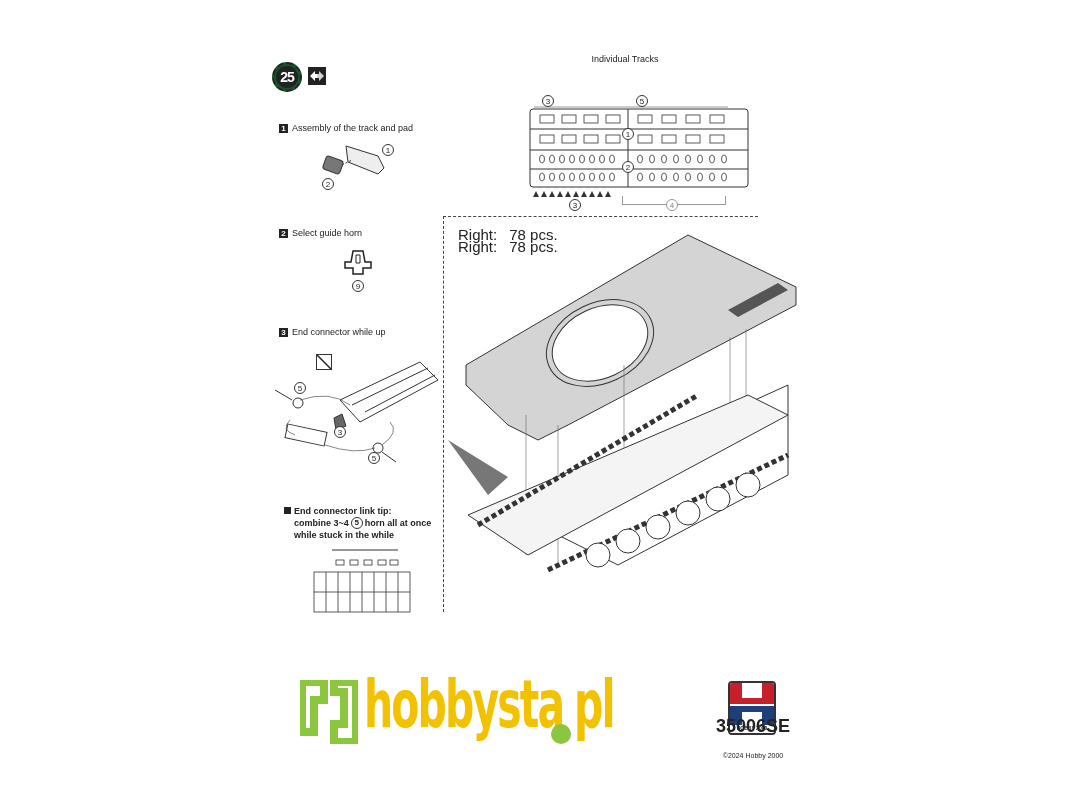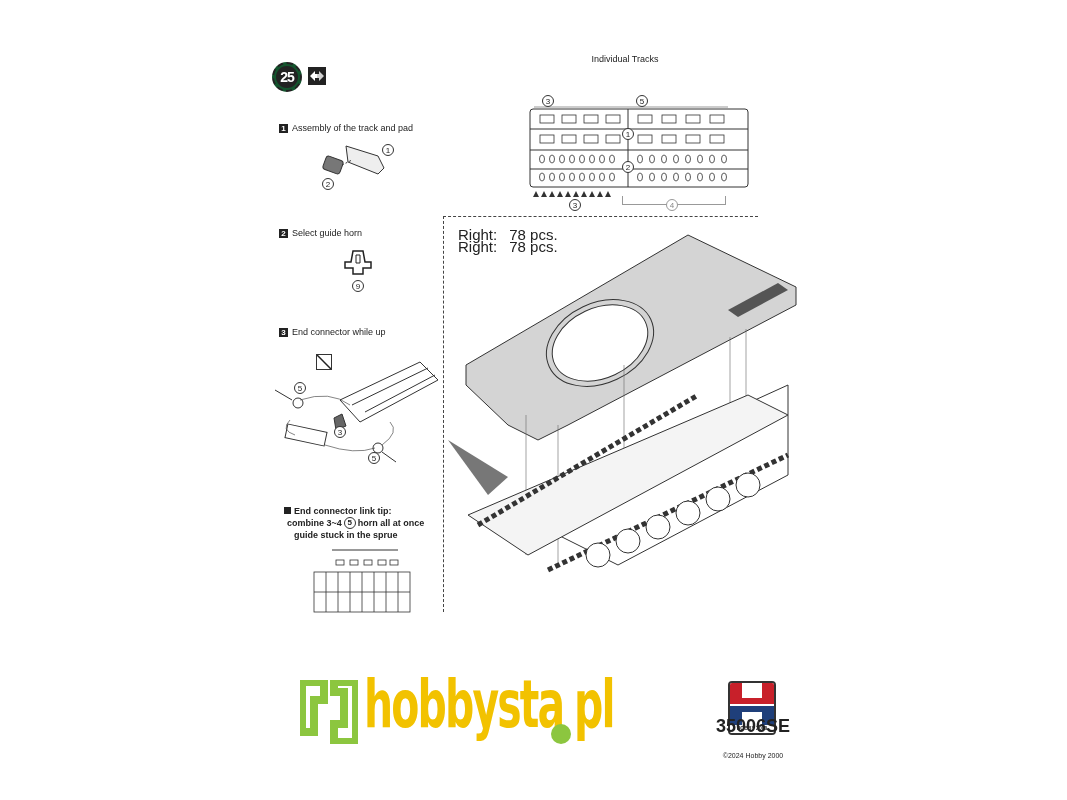--- a/index.html
+++ b/index.html
@@ -91,26 +91,26 @@
   <div class="abs partlabel" style="left:24px;top:22px;">5</div>
   <div class="abs partlabel" style="left:64px;top:66px;">3</div>
   <div class="abs partlabel" style="left:98px;top:92px;">5</div>
 </div>
 
 <div class="abs tip-lines" style="left:284px;top:505px;font-weight:bold;">
   <div style="display:flex;align-items:center;gap:4px;">
     <span class="abs" style="left:0;top:2px;width:7px;height:7px;background:#222;"></span>
     <span style="margin-left:10px;">End connector link tip:</span>
   </div>
-  <div style="margin-left:3px;display:flex;align-items:center;gap:2px;">
+  <div style="margin-left:10px;display:flex;align-items:center;gap:2px;">
     <span>combine 3~4</span>
     <span class="partlabel">5</span>
     <span>horn all at once</span>
   </div>
-  <div style="margin-left:10px;">guide stuck in the sprue</div>
+  <div style="margin-left:10px;">while stuck in the while</div>
 </div>
 <div class="abs" style="left:312px;top:548px;width:100px;height:66px;">
   <svg width="100" height="66" viewBox="0 0 100 66">
     <line x1="20" y1="2" x2="86" y2="2" stroke="#333"></line>
     <g fill="#fff" stroke="#333" stroke-width="0.8">
       <rect x="24" y="12" width="8" height="5"></rect>
         <rect x="38" y="12" width="8" height="5"></rect>
         <rect x="52" y="12" width="8" height="5"></rect>
         <rect x="66" y="12" width="8" height="5"></rect>
         <rect x="78" y="12" width="8" height="5"></rect>

